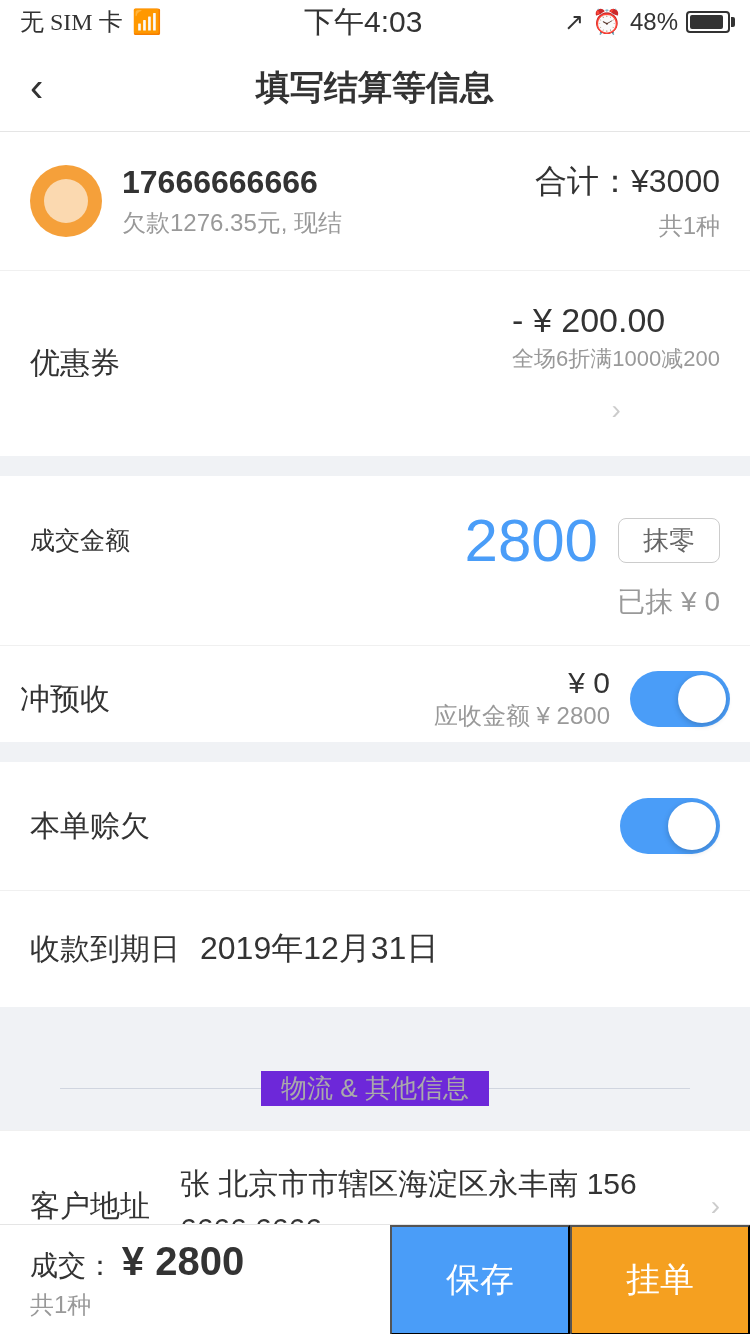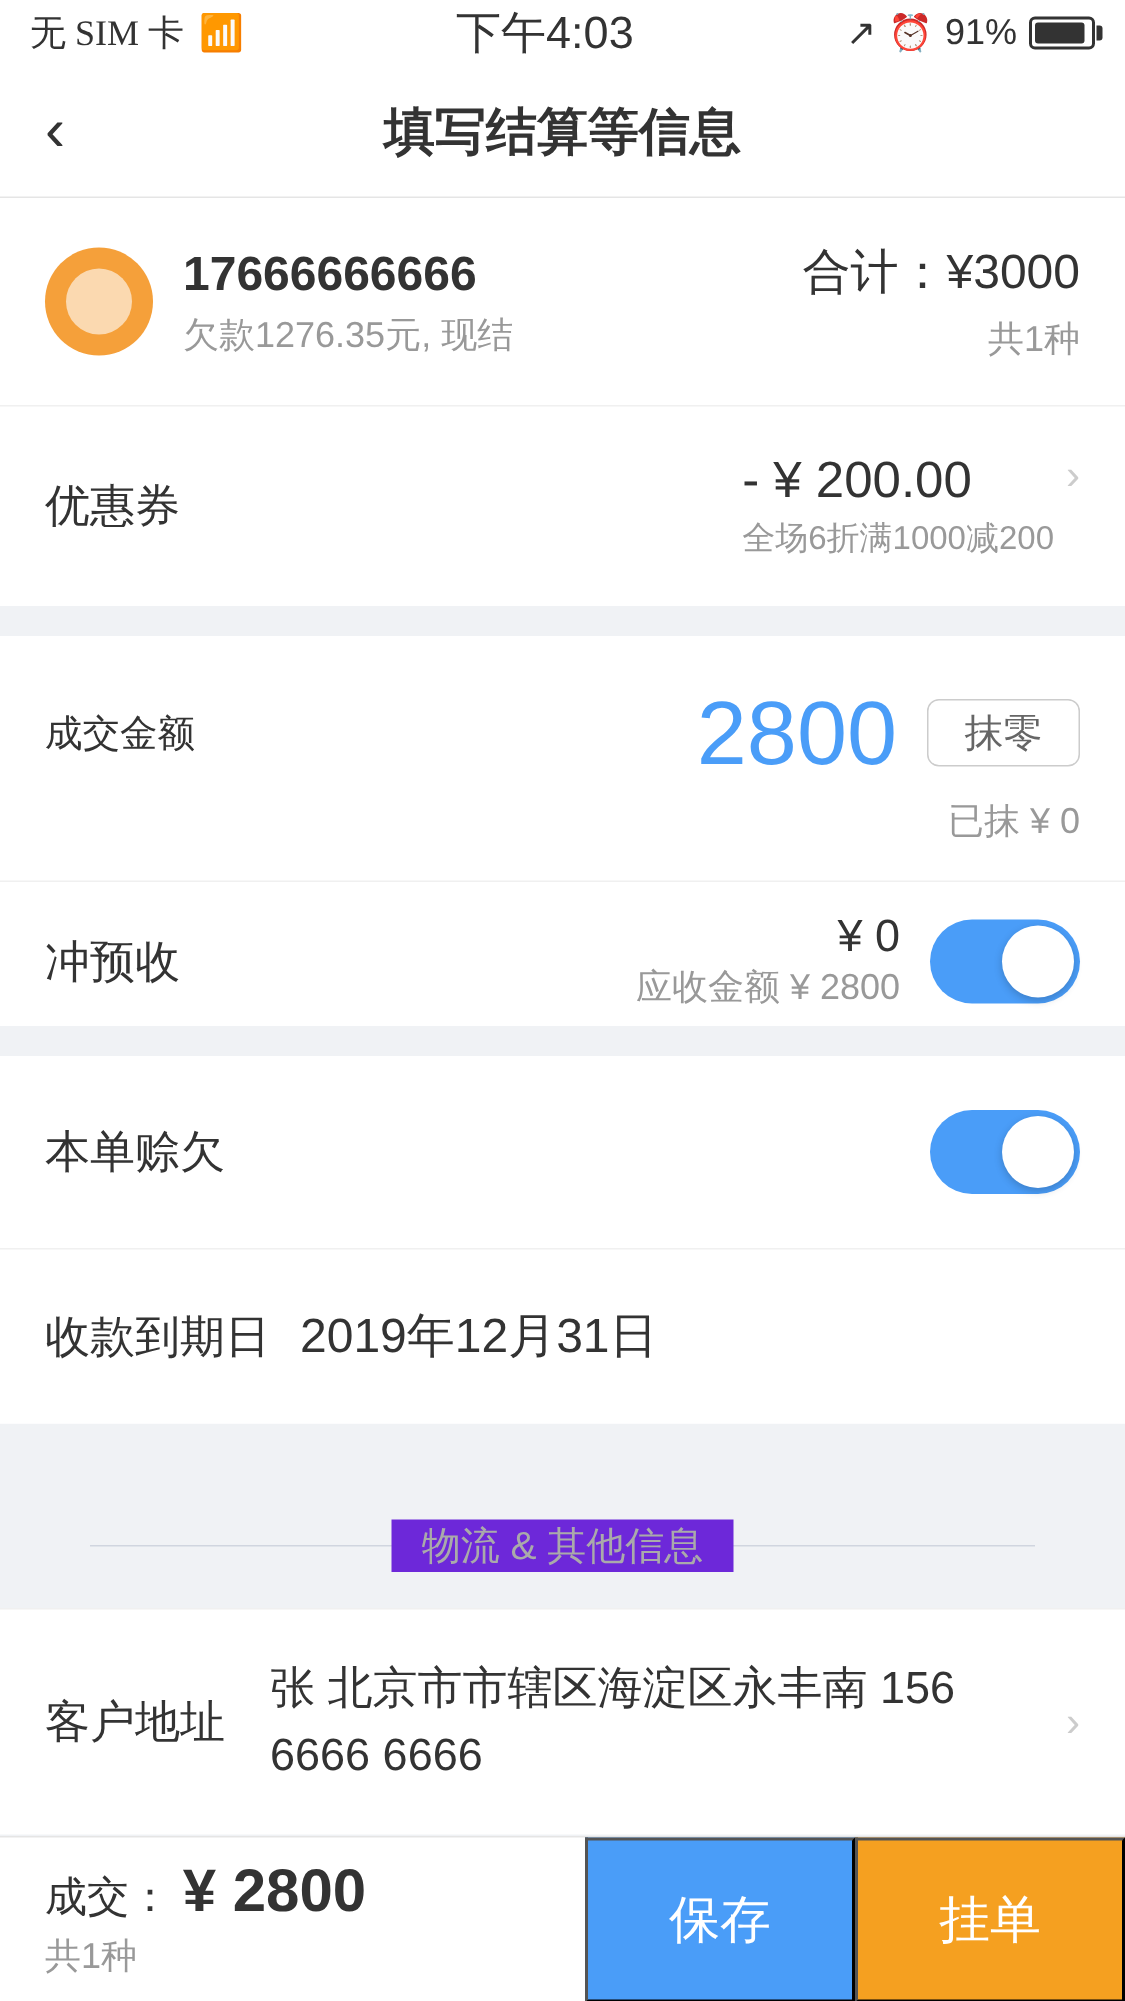--- a/index.html
+++ b/index.html
@@ -130,22 +130,23 @@
       padding: 30px;
       background: #fff;
       border-top: 1px solid #f0f0f0;
     }
     .row-label {
       font-size: 30px;
       color: #333;
     }
     .row-right {
       display: flex;
-      align-items: flex-start;
-      gap: 8px;
+      align-items: center;
+      gap: 20px;
+      flex-direction: column;
     }
     .coupon-amount { font-size: 34px; color: #333; font-weight: 500; }
     .coupon-desc { font-size: 22px; color: #999; text-align: right; margin-top: 4px; }
     .chevron {
       font-size: 28px;
       color: #ccc;
     }
 
     
     .section-divider {
@@ -169,31 +170,31 @@
       border-radius: 8px;
       padding: 4px 24px;
       font-size: 26px;
       color: #666;
       background: #fff;
       cursor: pointer;
     }
     .deal-sub-row {
       padding: 0 30px 24px;
       background: #fff;
-      font-size: 24px;
+      font-size: 28px;
       color: #999;
       text-align: right;
     }
 
     
     .prepay-row {
       display: flex;
       align-items: center;
       justify-content: space-between;
-      padding: 20px 30px 10px;
+      padding: 20px 20px 10px;
       background: #fff;
       border-top: 1px solid #f0f0f0;
     }
     .prepay-right {
       display: flex;
       align-items: center;
       gap: 20px;
     }
     .prepay-value-wrap { text-align: right; }
     .prepay-amount { font-size: 30px; color: #333; }
@@ -316,21 +317,21 @@
 
 <div class="status-bar">
   <div class="status-left">
     <span>无 SIM 卡</span>
     <span class="wifi-icon">📶</span>
   </div>
   <div class="status-center">下午4:03</div>
   <div class="status-right">
     <span>↗</span>
     <span>⏰</span>
-    <span>91%</span>
+    <span>48%</span>
     <div class="battery-icon">
       <div class="battery-fill"></div>
     </div>
   </div>
 </div>
 
 <div class="nav-bar">
   <div class="nav-back">
     <span>‹</span>
   </div>

